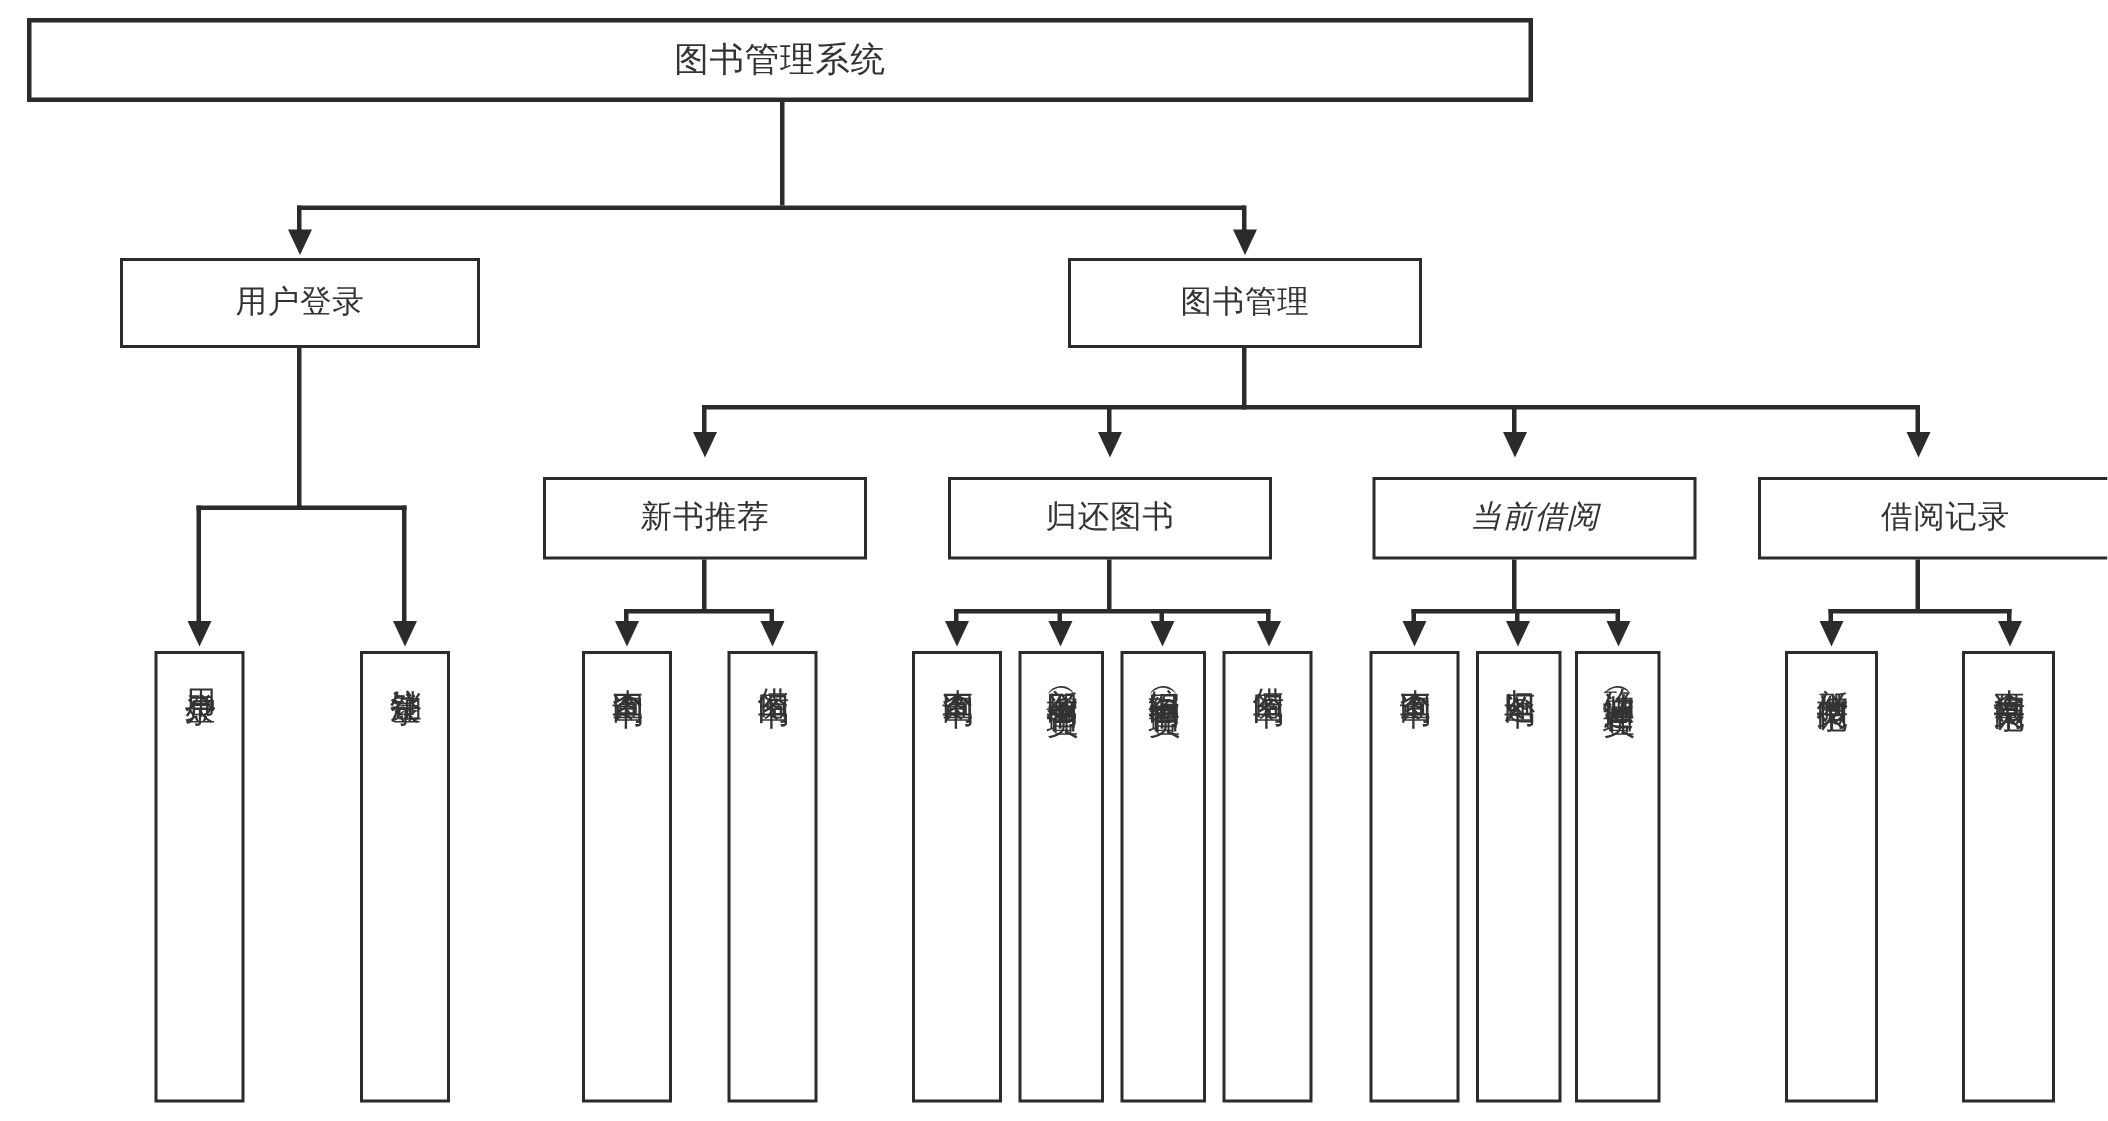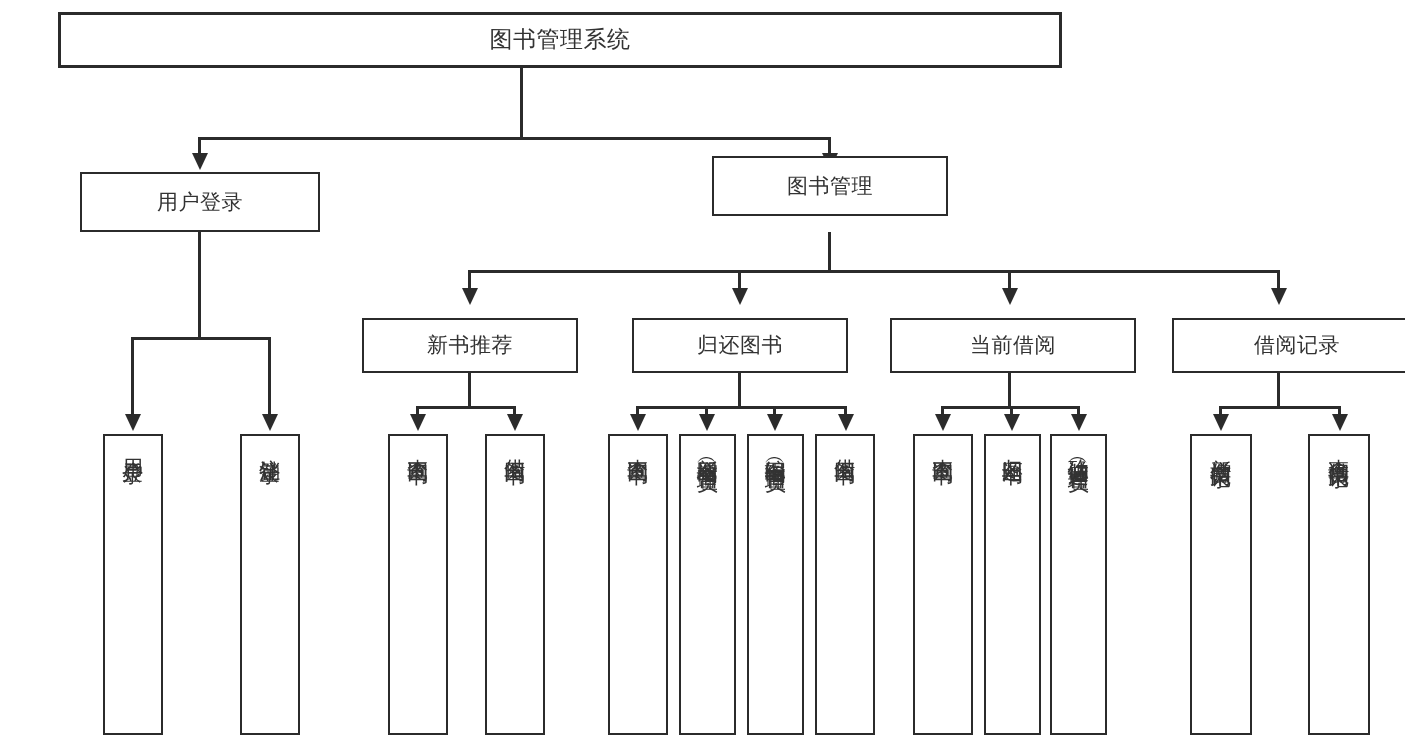--- a/index.html
+++ b/index.html
@@ -31,21 +31,21 @@
   }
   .node-label {
     display: block;
     text-align: center;
     line-height: 1.18;
     letter-spacing: 0.5px;
     color: #333333;
     white-space: nowrap;
   }
   
-  .level-root { border-width: 3px; margin-left: 40px; }
+  .level-root { border-width: 3px; }
   .level-root .node-label { font-size: 23px; }
   
   .level-1 .node-label { font-size: 21px; }
   .level-2 .node-label { font-size: 21px; }
   
   .leaf {
     align-items: flex-start;
     justify-content: center;
     padding-top: 6px;
   }
@@ -97,21 +97,21 @@
   <div class="conn vline" style="left: 198px; top: 137px; height: 18px; background: rgb(43, 43, 43);"></div>
   <div class="arrow" style="left: 192px; top: 153px; border-top-color: rgb(43, 43, 43);"></div>
 
   <div class="conn vline" style="left: 828px; top: 137px; height: 18px; background: rgb(43, 43, 43);"></div>
   <div class="arrow" style="left: 822px; top: 153px; border-top-color: rgb(43, 43, 43);"></div>
 
   <div class="node level-1" style="left: 80px; top: 172px; width: 240px; height: 60px; border-color: rgb(43, 43, 43);">
     <span class="node-label" style="color: rgb(51, 51, 51);">用户登录</span>
   </div>
 
-  <div class="node level-1" style="left: 712px; top: 156px; width: 236px; height: 60px; border-color: rgb(43, 43, 43);">
+  <div class="node level-1" style="left: 712px; top: 172px; width: 236px; height: 60px; border-color: rgb(43, 43, 43);">
     <span class="node-label" style="color: rgb(51, 51, 51);">图书管理</span>
   </div>
 
   <div class="conn vline" style="left: 198px; top: 232px; height: 106px; background: rgb(43, 43, 43);"></div>
   <div class="conn hline" style="left: 131px; top: 337px; width: 140px; background: rgb(43, 43, 43);"></div>
   <div class="conn vline" style="left: 131px; top: 337px; height: 80px; background: rgb(43, 43, 43);"></div>
   <div class="arrow" style="left: 125px; top: 414px; border-top-color: rgb(43, 43, 43);"></div>
   <div class="conn vline" style="left: 268px; top: 337px; height: 80px; background: rgb(43, 43, 43);"></div>
   <div class="arrow" style="left: 262px; top: 414px; border-top-color: rgb(43, 43, 43);"></div>
 
@@ -129,21 +129,21 @@
 
   <div class="conn vline" style="left: 1277px; top: 270px; height: 20px; background: rgb(43, 43, 43);"></div>
   <div class="arrow" style="left: 1271px; top: 288px; border-top-color: rgb(43, 43, 43);"></div>
 
   <div class="node level-2" style="left: 362px; top: 318px; width: 216px; height: 55px; border-color: rgb(43, 43, 43);">
     <span class="node-label" style="color: rgb(51, 51, 51);">新书推荐</span>
   </div>
   <div class="node level-2" style="left: 632px; top: 318px; width: 216px; height: 55px; border-color: rgb(43, 43, 43);">
     <span class="node-label" style="color: rgb(51, 51, 51);">归还图书</span>
   </div>
-  <div class="node level-2" style="left: 890px; top: 318px; width: 246px; height: 55px; border-color: rgb(43, 43, 43);">
+  <div class="node level-2" style="left: 915px; top: 318px; width: 216px; height: 55px; border-color: rgb(43, 43, 43); font-style: italic;">
     <span class="node-label" style="color: rgb(51, 51, 51);">当前借阅</span>
   </div>
   <div class="node level-2" style="left: 1172px; top: 318px; width: 250px; height: 55px; border-color: rgb(43, 43, 43);">
     <span class="node-label" style="color: rgb(51, 51, 51);">借阅记录</span>
   </div>
 
   <div class="conn vline" style="left: 468px; top: 373px; height: 34px; background: rgb(43, 43, 43);"></div>
   <div class="conn hline" style="left: 416px; top: 406px; width: 100px; background: rgb(43, 43, 43);"></div>
   <div class="conn vline" style="left: 416px; top: 406px; height: 12px; background: rgb(43, 43, 43);"></div>
   <div class="arrow" style="left: 410px; top: 414px; border-top-color: rgb(43, 43, 43);"></div>

